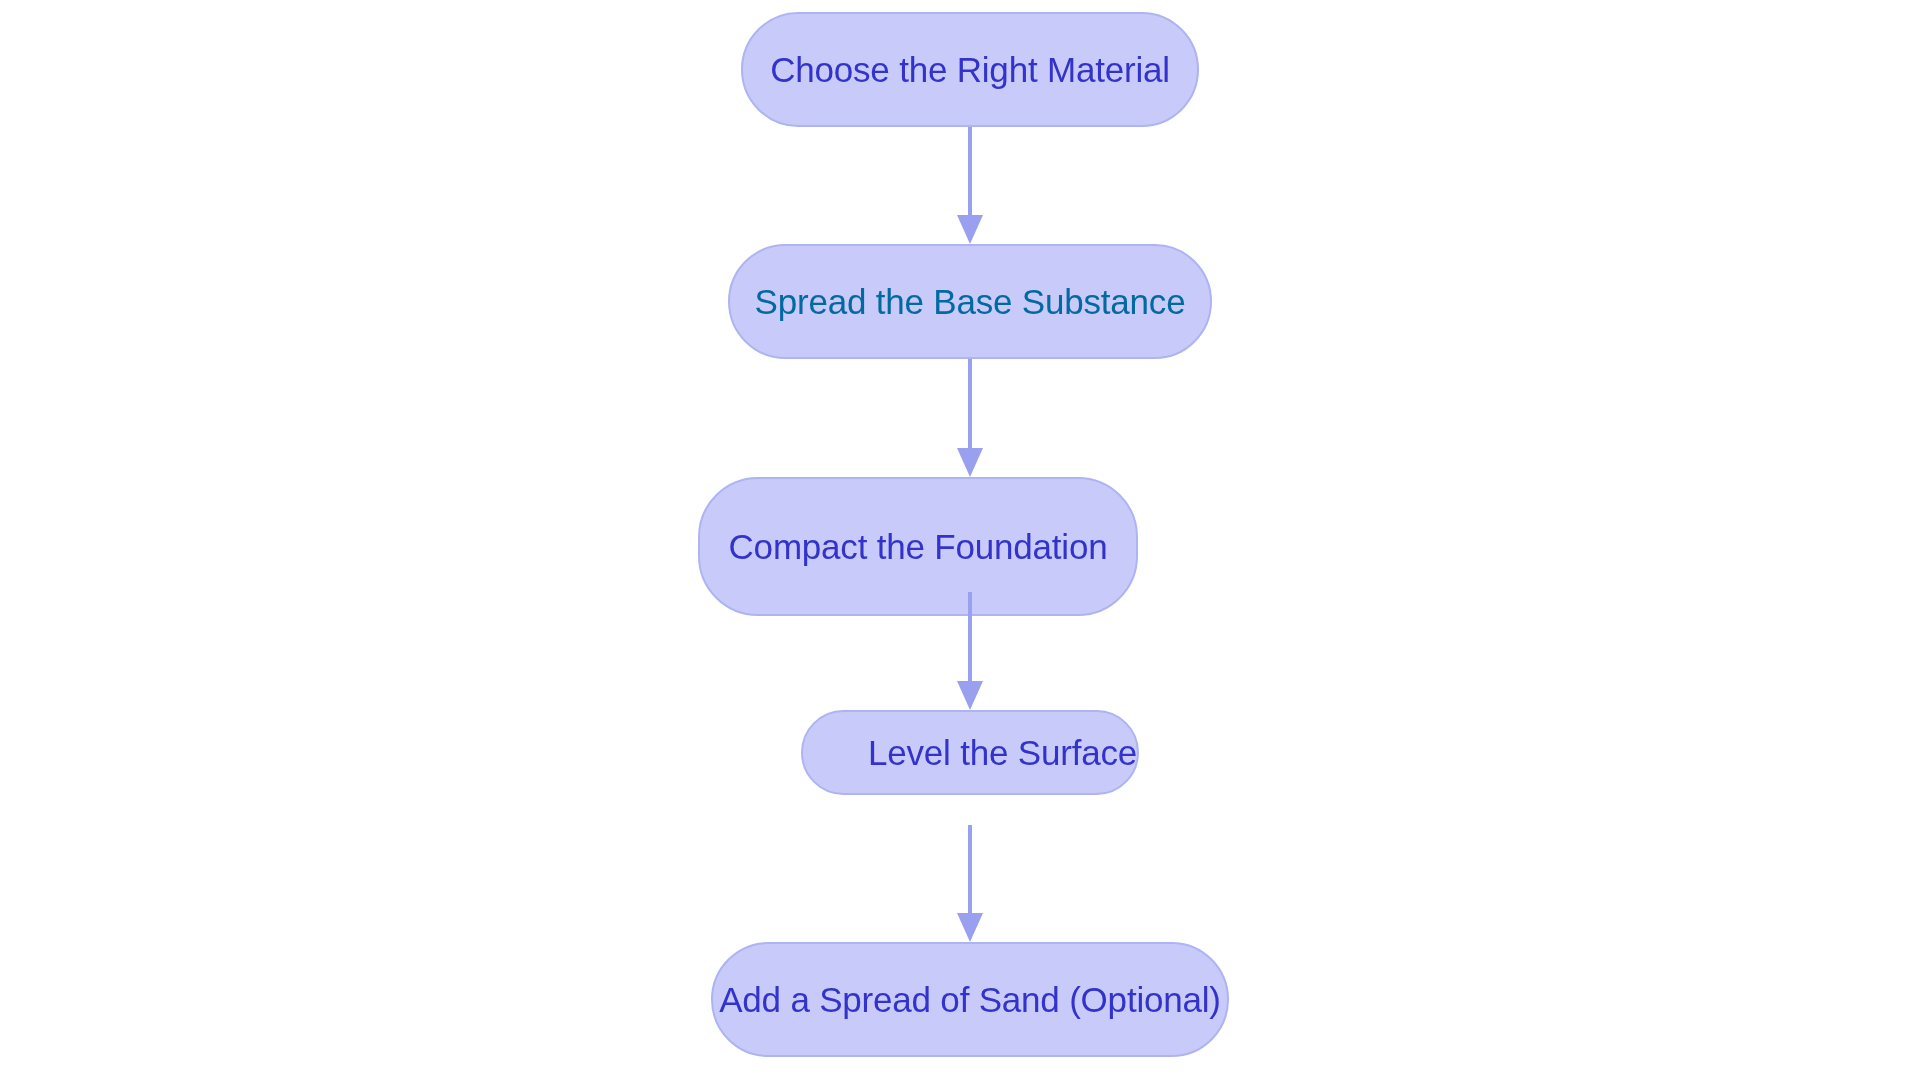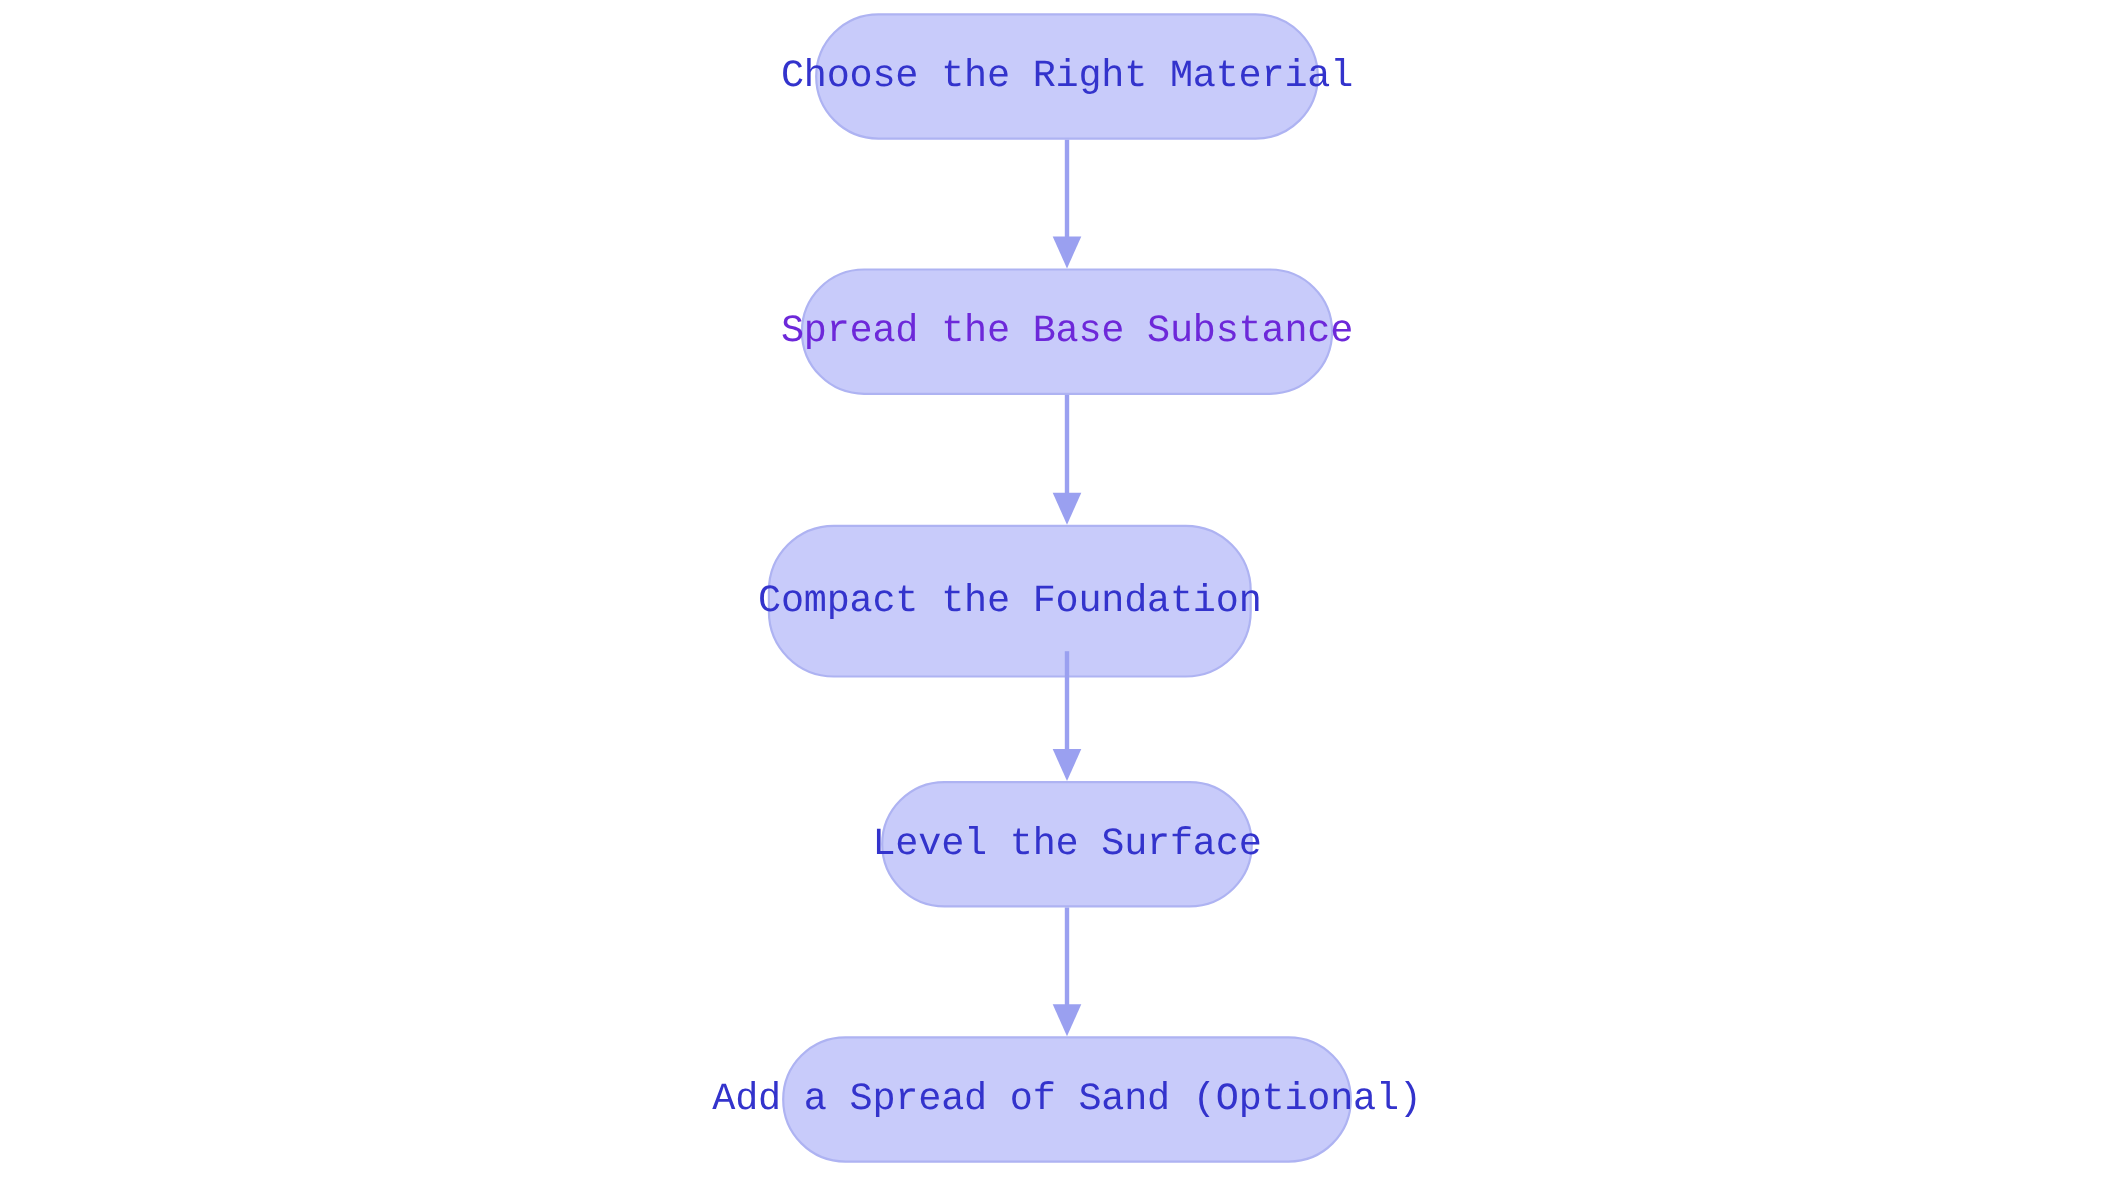--- a/index.html
+++ b/index.html
@@ -38,21 +38,21 @@
     border: 2px solid #aeb3f2;
     border-radius: 60px;
     display: flex;
     align-items: center;
     justify-content: center;
     transform: translateX(-50%);
   }
 
   .node-label {
     color: #3333cc;
-    font-family: Liberation Mono, monospace;
+    font-family: Liberation Sans, sans-serif;
     font-size: 35px;
     font-weight: 400;
     letter-spacing: -0.2px;
     white-space: nowrap;
     line-height: 1;
     user-select: none;
   }
 
   
   .connector {
@@ -76,42 +76,42 @@
     </div>
 
     <div class="connector" id="conn-1" style="left: 970px; top: 127px; height: 117px;">
       <svg width="40" height="117" viewBox="0 0 40 117" xmlns="http://www.w3.org/2000/svg" aria-hidden="true">
         <line x1="20" y1="0" x2="20" y2="92" stroke="#9aa0f0" stroke-width="4"></line>
         <polygon points="7,88 33,88 20,117" fill="#9aa0f0"></polygon>
       </svg>
     </div>
 
     <div class="node" id="node-2" style="left: 970px; top: 244px; width: 484px; height: 115px; background: rgb(200, 203, 250); border-color: rgb(174, 179, 242);">
-      <span class="node-label" style="color: #6d28d9;">Spread the Base Substance</span>
+      <span class="node-label" style="color: #0369a1;">Spread the Base Substance</span>
     </div>
 
     <div class="connector" id="conn-2" style="left: 970px; top: 359px; height: 118px;">
       <svg width="40" height="118" viewBox="0 0 40 118" xmlns="http://www.w3.org/2000/svg" aria-hidden="true">
         <line x1="20" y1="0" x2="20" y2="93" stroke="#9aa0f0" stroke-width="4"></line>
         <polygon points="7,89 33,89 20,118" fill="#9aa0f0"></polygon>
       </svg>
     </div>
 
     <div class="node" id="node-3" style="left: 918px; top: 477px; width: 440px; height: 139px; background: rgb(200, 203, 250); border-color: rgb(174, 179, 242);">
       <span class="node-label" style="color: rgb(51, 51, 204);">Compact the Foundation</span>
     </div>
 
     <div class="connector" id="conn-3" style="left: 970px; top: 592px; height: 118px;">
       <svg width="40" height="118" viewBox="0 0 40 118" xmlns="http://www.w3.org/2000/svg" aria-hidden="true">
         <line x1="20" y1="0" x2="20" y2="93" stroke="#9aa0f0" stroke-width="4"></line>
         <polygon points="7,89 33,89 20,118" fill="#9aa0f0"></polygon>
       </svg>
     </div>
 
-    <div class="node" id="node-4" style="left: 970px; top: 710px; width: 338px; height: 115px; background: rgb(200, 203, 250); border-color: rgb(174, 179, 242);">
+    <div class="node" id="node-4" style="left: 970px; top: 710px; width: 338px; height: 85px; background: rgb(200, 203, 250); border-color: rgb(174, 179, 242); justify-content: flex-end;">
       <span class="node-label" style="color: rgb(51, 51, 204);">Level the Surface</span>
     </div>
 
     <div class="connector" id="conn-4" style="left: 970px; top: 825px; height: 117px;">
       <svg width="40" height="117" viewBox="0 0 40 117" xmlns="http://www.w3.org/2000/svg" aria-hidden="true">
         <line x1="20" y1="0" x2="20" y2="92" stroke="#9aa0f0" stroke-width="4"></line>
         <polygon points="7,88 33,88 20,117" fill="#9aa0f0"></polygon>
       </svg>
     </div>
 

